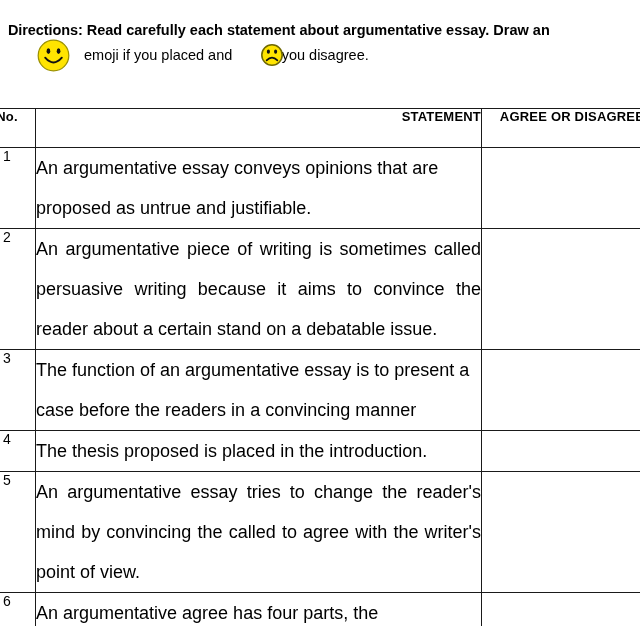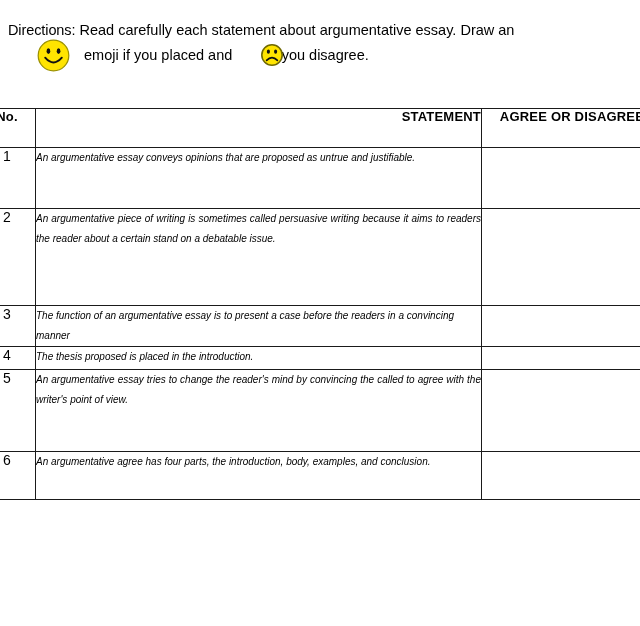--- a/index.html
+++ b/index.html
@@ -36,24 +36,24 @@
   }
   .dir-line2 {
     position: absolute;
     left: 84px;
     top: 45px;
     font-size: 14.5px;
     line-height: 20px;
     white-space: nowrap;
   }
   .dir-label {
-    font-weight: normal;
+    font-weight: bold;
     letter-spacing: -0.1px;
   }
-  .dir-text { font-weight: normal; }
+  .dir-text { font-weight: bold; }
 
   
   .emoji {
     display: inline-block;
     vertical-align: middle;
     position: relative;
   }
   .emoji svg { display: block; }
 
   #smiley-emoji {
@@ -102,24 +102,23 @@
   th.th-no   { text-align: center; }
   th.th-stmt { text-align: right; }
   th.th-agree{ text-align: center; }
 
   td.cell-no {
     text-align: center;
     font-size: 14px;
     padding-top: 14px;
   }
   td.cell-stmt {
-    font-size: 10px;
-    line-height: 20px;
+    font-size: 18px;
+    line-height: 40px;
     padding: 10px 18px 12px 24px;
-    font-style: italic;
   }
   td.cell-stmt.justify { text-align: justify; text-align-last: left; }
   td.cell-agree { }
 
   
   tr.r1 td { height: 60px; }
   tr.r2 td { height: 96px; }
   tr.r3 td { height: 40px; }
   tr.r4 td { height: 22px; }
   tr.r5 td { height: 81px; }
@@ -174,21 +173,21 @@
     </tr>
   </thead>
   <tbody>
     <tr class="r1">
       <td class="cell-no">1</td>
       <td class="cell-stmt">An argumentative essay conveys opinions that are proposed as untrue and justifiable.</td>
       <td class="cell-agree"></td>
     </tr>
     <tr class="r2">
       <td class="cell-no">2</td>
-      <td class="cell-stmt justify">An argumentative piece of writing is sometimes called persuasive writing because it aims to readers the reader about a certain stand on a debatable issue.</td>
+      <td class="cell-stmt justify">An argumentative piece of writing is sometimes called persuasive writing because it aims to convince the reader about a certain stand on a debatable issue.</td>
       <td class="cell-agree"></td>
     </tr>
     <tr class="r3">
       <td class="cell-no">3</td>
       <td class="cell-stmt">The function of an argumentative essay is to present a case before the readers in a convincing manner</td>
       <td class="cell-agree"></td>
     </tr>
     <tr class="r4">
       <td class="cell-no">4</td>
       <td class="cell-stmt">The thesis proposed is placed in the introduction.</td>

